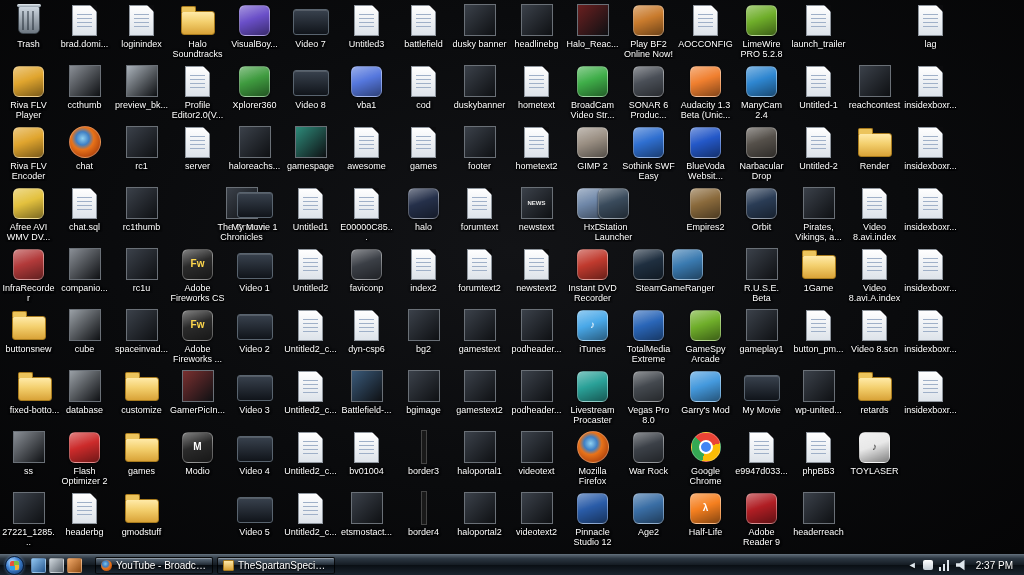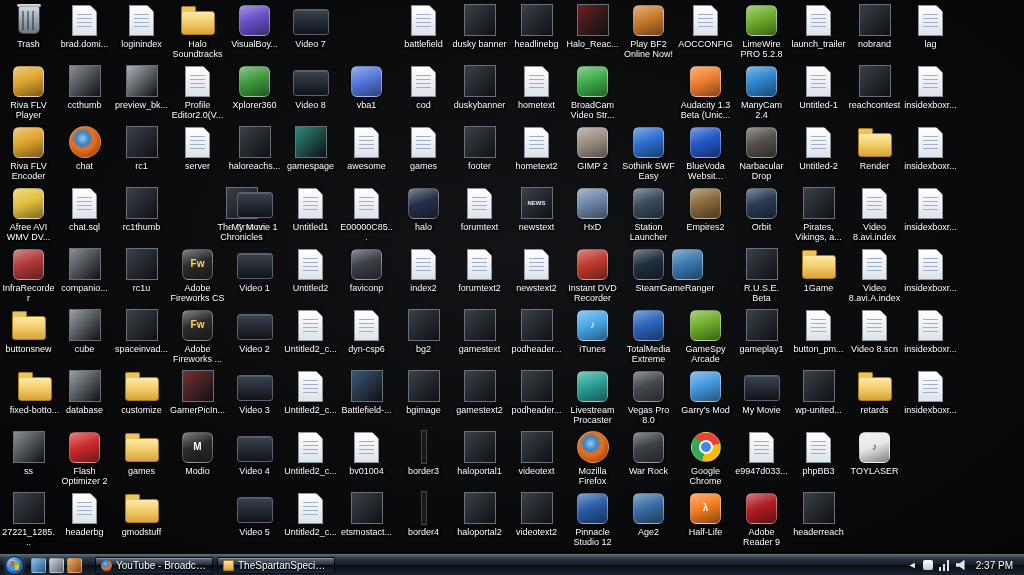--- a/index.html
+++ b/index.html
@@ -179,20 +179,26 @@
         <div class="g k-app" style="--c: #6a4fc8;"></div>
       </div>
       <div class="lab">VisualBoy...</div>
     </div>
     <div class="cell" style="left: 283px; top: 2px;">
       <div class="ig">
         <div class="g k-video"></div>
       </div>
       <div class="lab">Video 7</div>
     </div>
+    <div class="cell" style="left: 339px; top: 2px;">
+      <div class="ig">
+        <div class="g k-page"></div>
+      </div>
+      <div class="lab">Untitled3</div>
+    </div>
     <div class="cell" style="left: 396px; top: 2px;">
       <div class="ig">
         <div class="g k-page"></div>
       </div>
       <div class="lab">battlefield</div>
     </div>
     <div class="cell" style="left: 452px; top: 2px;">
       <div class="ig">
         <div class="g k-image"></div>
       </div>
@@ -227,26 +233,20 @@
         <div class="g k-app" style="--c: #6fae2a;"></div>
       </div>
       <div class="lab">LimeWire PRO 5.2.8</div>
     </div>
     <div class="cell" style="left: 791px; top: 2px;">
       <div class="ig">
         <div class="g k-page"></div>
       </div>
       <div class="lab">launch_trailer</div>
     </div>
-    <div class="cell" style="left: 847px; top: 2px;">
-      <div class="ig">
-        <div class="g k-image"></div>
-      </div>
-      <div class="lab">nobrand</div>
-    </div>
     <div class="cell" style="left: 903px; top: 2px;">
       <div class="ig">
         <div class="g k-page"></div>
       </div>
       <div class="lab">lag</div>
     </div>
     <div class="cell" style="left: 1px; top: 63px;">
       <div class="ig">
         <div class="g k-app" style="--c: #e0a52e;"></div>
       </div>
@@ -304,20 +304,26 @@
       <div class="ig">
         <div class="g k-page"></div>
       </div>
       <div class="lab">hometext</div>
     </div>
     <div class="cell" style="left: 565px; top: 63px;">
       <div class="ig">
         <div class="g k-app" style="--c: #3fae49;"></div>
       </div>
       <div class="lab">BroadCam Video Str...</div>
+    </div>
+    <div class="cell" style="left: 621px; top: 63px;">
+      <div class="ig">
+        <div class="g k-app" style="--c: #4a4f57;"></div>
+      </div>
+      <div class="lab">SONAR 6 Produc...</div>
     </div>
     <div class="cell" style="left: 678px; top: 63px;">
       <div class="ig">
         <div class="g k-app" style="--c: #f07f2f;"></div>
       </div>
       <div class="lab">Audacity 1.3 Beta (Unic...</div>
     </div>
     <div class="cell" style="left: 734px; top: 63px;">
       <div class="ig">
         <div class="g k-app" style="--c: #2e86d0;"></div>
@@ -505,21 +511,21 @@
         </div>
       </div>
       <div class="lab">newstext</div>
     </div>
     <div class="cell" style="left: 565px; top: 185px;">
       <div class="ig">
         <div class="g k-app" style="--c: #6f87a8;"></div>
       </div>
       <div class="lab">HxD</div>
     </div>
-    <div class="cell" style="left: 621px; top: 185px;">
+    <div class="cell" style="left: 586px; top: 185px;">
       <div class="ig">
         <div class="g k-app" style="--c: #3a4b5c;"></div>
       </div>
       <div class="lab">Station Launcher</div>
     </div>
     <div class="cell" style="left: 678px; top: 185px;">
       <div class="ig">
         <div class="g k-app" style="--c: #8a6a3c;"></div>
       </div>
       <div class="lab">Empires2</div>

